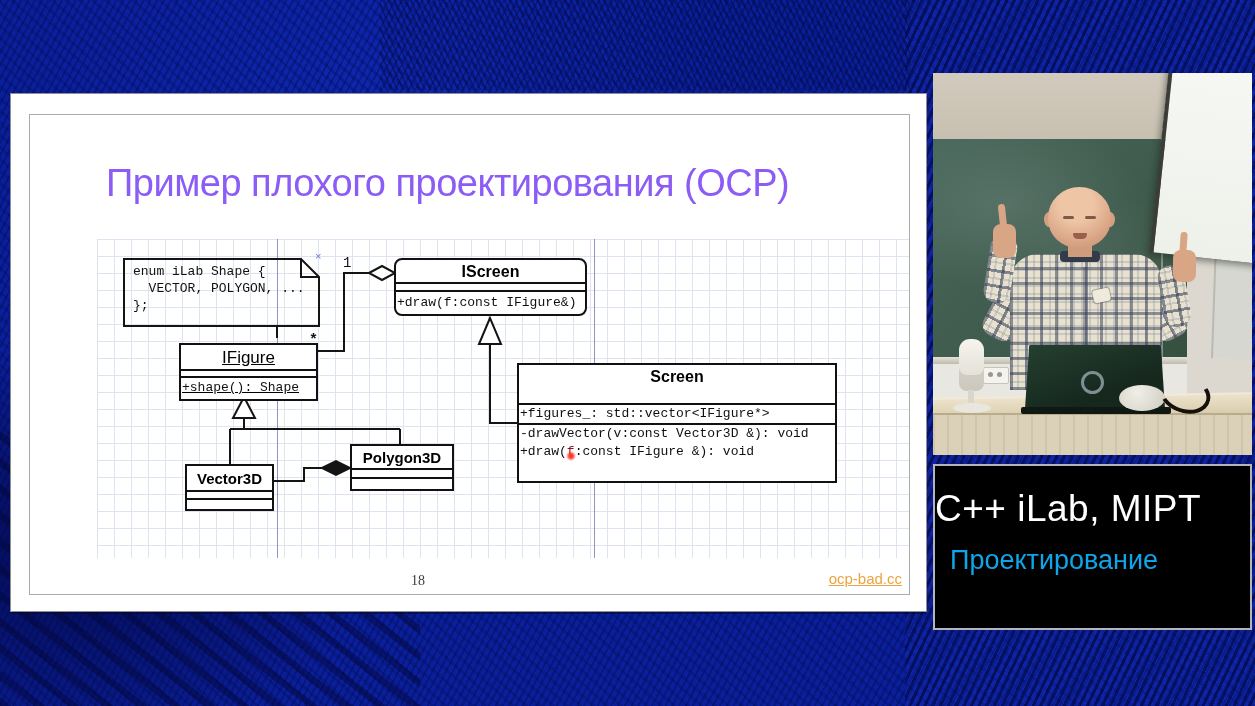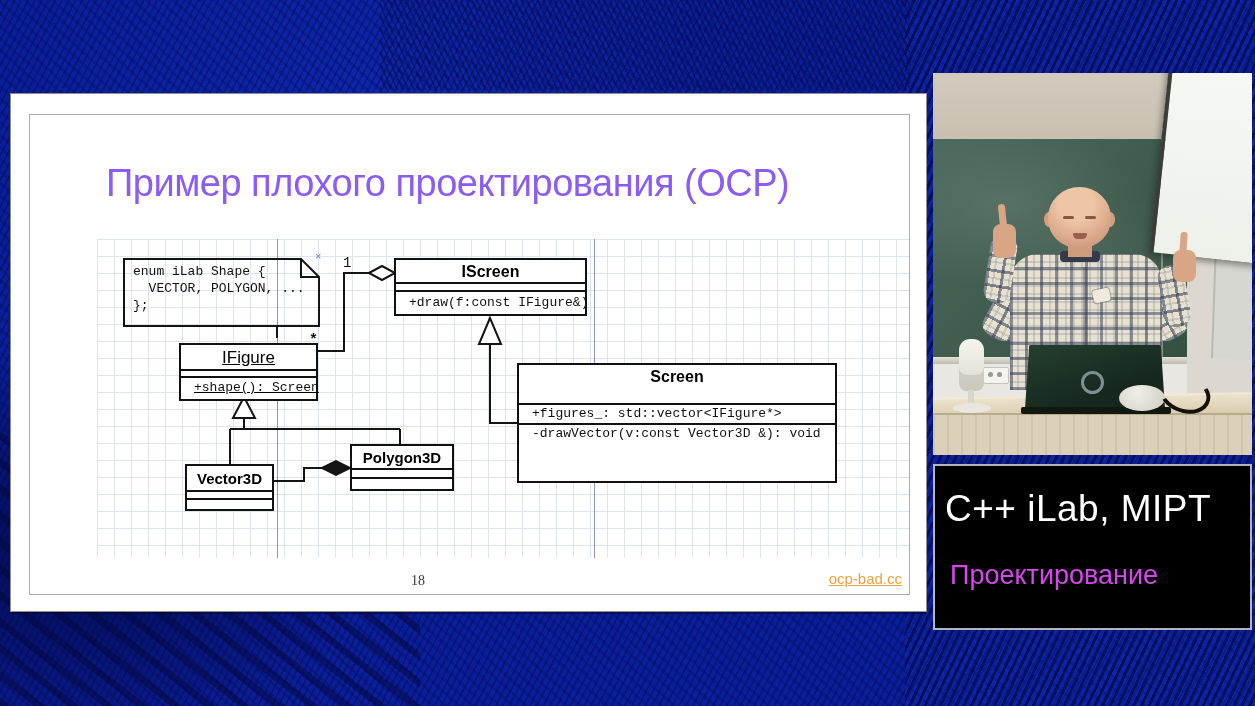--- a/index.html
+++ b/index.html
@@ -32,21 +32,21 @@
     background-size:17px 17px;}
   .pageline{position:absolute;top:0;bottom:0;width:1px;background:#8c96c8;z-index:1;}
   .wires{position:absolute;left:0;top:0;z-index:2;}
   .wires line,.wires polyline,.wires path{stroke:#141414;stroke-width:2;fill:none;}
   .wires polygon{stroke:#141414;stroke-width:2;}
 
   .uml-box{position:absolute;background:#fff;border:2px solid #111;z-index:3;box-sizing:border-box;}
   .uml-name{text-align:center;font-weight:700;font-size:16px;color:#000;overflow:hidden;}
   .uml-sep{border-top:2px solid #111;}
   .code-line{font-family:"Liberation Mono",monospace;font-size:13px;color:#101010;line-height:18px;
-    white-space:pre;padding-left:13px;}
+    white-space:pre;padding-left:1px;}
   .note-text{position:absolute;left:36px;top:24px;z-index:4;}
   .note-text .code-line{line-height:17px;padding-left:0;}
   .mult{position:absolute;z-index:4;font-family:"Liberation Mono",monospace;color:#111;}
   .note-x{position:absolute;z-index:4;color:#6d79dd;font-size:11px;line-height:10px;}
   .laser{color:#8f1410;position:relative;}
   .laser::after{content:"";position:absolute;left:-1px;top:7px;width:10px;height:10px;border-radius:50%;
     background:radial-gradient(circle, rgba(255,45,35,.95) 0 25%, rgba(255,45,35,0) 72%);}
   .slide-num{position:absolute;left:400px;top:479px;font-family:"Liberation Serif",serif;font-size:14px;color:#3c3c3c;}
   .slide-link{position:absolute;right:24px;top:476px;font-size:15px;color:#eba43f;text-decoration:underline;cursor:pointer;}
 
@@ -120,22 +120,22 @@
   .v-mic-stem{position:absolute;left:35px;top:317px;width:6px;height:17px;background:#d9d6cc;z-index:6;}
   .v-mic-base{position:absolute;left:20px;top:330px;width:38px;height:10px;border-radius:50%;background:#e9e6de;z-index:6;}
   .v-puck{position:absolute;left:186px;top:312px;width:46px;height:26px;border-radius:50%;z-index:6;
     background:radial-gradient(circle at 40% 30%, #f0eee6, #cfccc2);}
   .v-cable{position:absolute;left:226px;top:302px;width:44px;height:30px;border:4px solid #17110c;border-radius:50%;
     border-top-color:transparent;border-left-color:transparent;transform:rotate(18deg);z-index:6;}
 
   
   .caption{position:absolute;left:933px;top:464px;width:319px;height:166px;box-sizing:border-box;
     background:#000;border:2px solid #b2b6bc;}
-  .cap-main{position:absolute;left:10px;top:22px;font-size:37px;color:#fff;letter-spacing:.5px;white-space:nowrap;}
-  .cap-sub{position:absolute;left:15px;top:94px;font-size:27px;color:#d946ef;white-space:nowrap;}
+  .cap-main{position:absolute;left:0;top:22px;font-size:37px;color:#fff;letter-spacing:.5px;white-space:nowrap;}
+  .cap-sub{position:absolute;left:15px;top:79px;font-size:27px;color:#0ea5e9;white-space:nowrap;}
 </style>
 </head>
 <body>
 
 <div class="stage">
   <div class="bg-tex right"></div>
   <div class="bg-tex left"></div>
   <div class="bg-tex mid"></div>
 
   <div class="slide">
@@ -173,43 +173,44 @@
         </g>
       </svg>
 
       <div class="note-text">
         <div class="code-line">enum iLab Shape {</div>
         <div class="code-line">  VECTOR, POLYGON, ...</div>
         <div class="code-line">};</div>
       </div>
       <span class="note-x" style="left:218px;top:12px;">×</span>
 
-      <div class="uml-box" style="left:297px;top:19px;width:193px;height:58px;">
+      <div class="uml-box" style="left:297px;top:19px;width:193px;height:58px;border-radius:8px;">
         <div class="uml-name" style="height:22px;line-height:23px;">IScreen</div>
         <div class="uml-sep" style="height:6px;"></div>
         <div class="uml-sep">
           <div class="code-line" style="line-height:21px;">+draw(f:const IFigure&amp;)</div>
         </div>
       </div>
 
       <div class="uml-box" style="left:82px;top:104px;width:139px;height:58px;text-decoration:underline;">
         <div class="uml-name" style="height:24px;line-height:26px;font-weight:400;font-size:17px;">IFigure</div>
         <div class="uml-sep" style="height:5px;"></div>
         <div class="uml-sep">
-          <div class="code-line" style="line-height:20px;">+shape(): Screen</div>
+          <div class="code-line" style="line-height:20px;">+shape(): Shape</div>
         </div>
       </div>
 
       <div class="uml-box" style="left:420px;top:124px;width:320px;height:120px;">
         <div class="uml-name" style="height:38px;line-height:23px;">Screen</div>
         <div class="uml-sep">
           <div class="code-line" style="line-height:18px;">+figures_: std::vector&lt;IFigure*&gt;</div>
         </div>
         <div class="uml-sep">
           <div class="code-line">-drawVector(v:const Vector3D &amp;): void</div>
+          <div class="code-line"><span>+draw(</span><span class="laser">f</span><span>:const IFigure &amp;): void</span></div>
         </div>
       </div>
 
       <div class="uml-box" style="left:88px;top:225px;width:89px;height:47px;">
         <div class="uml-name" style="height:24px;line-height:25px;font-size:15px;">Vector3D</div>
         <div class="uml-sep" style="height:6px;"></div>
         <div class="uml-sep" style="height:9px;"></div>
       </div>
 
       <div class="uml-box" style="left:253px;top:205px;width:104px;height:47px;">

